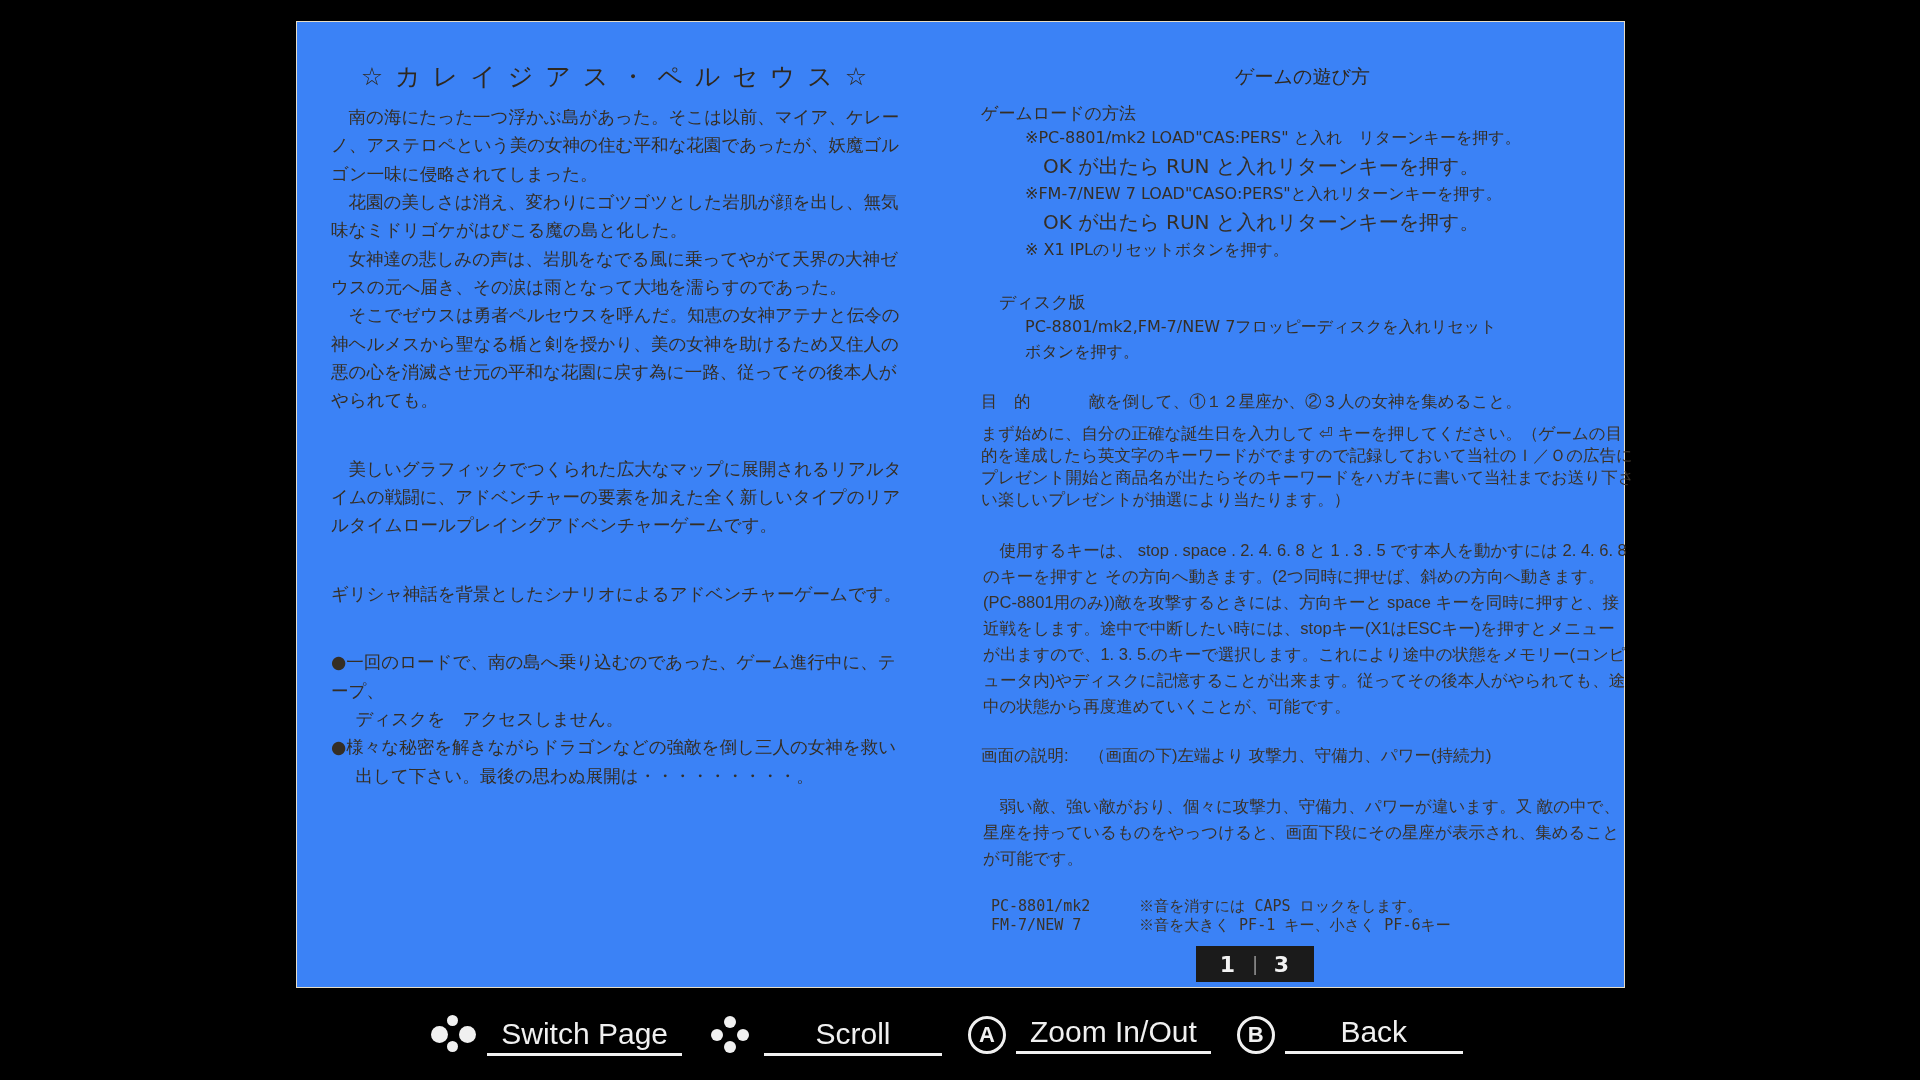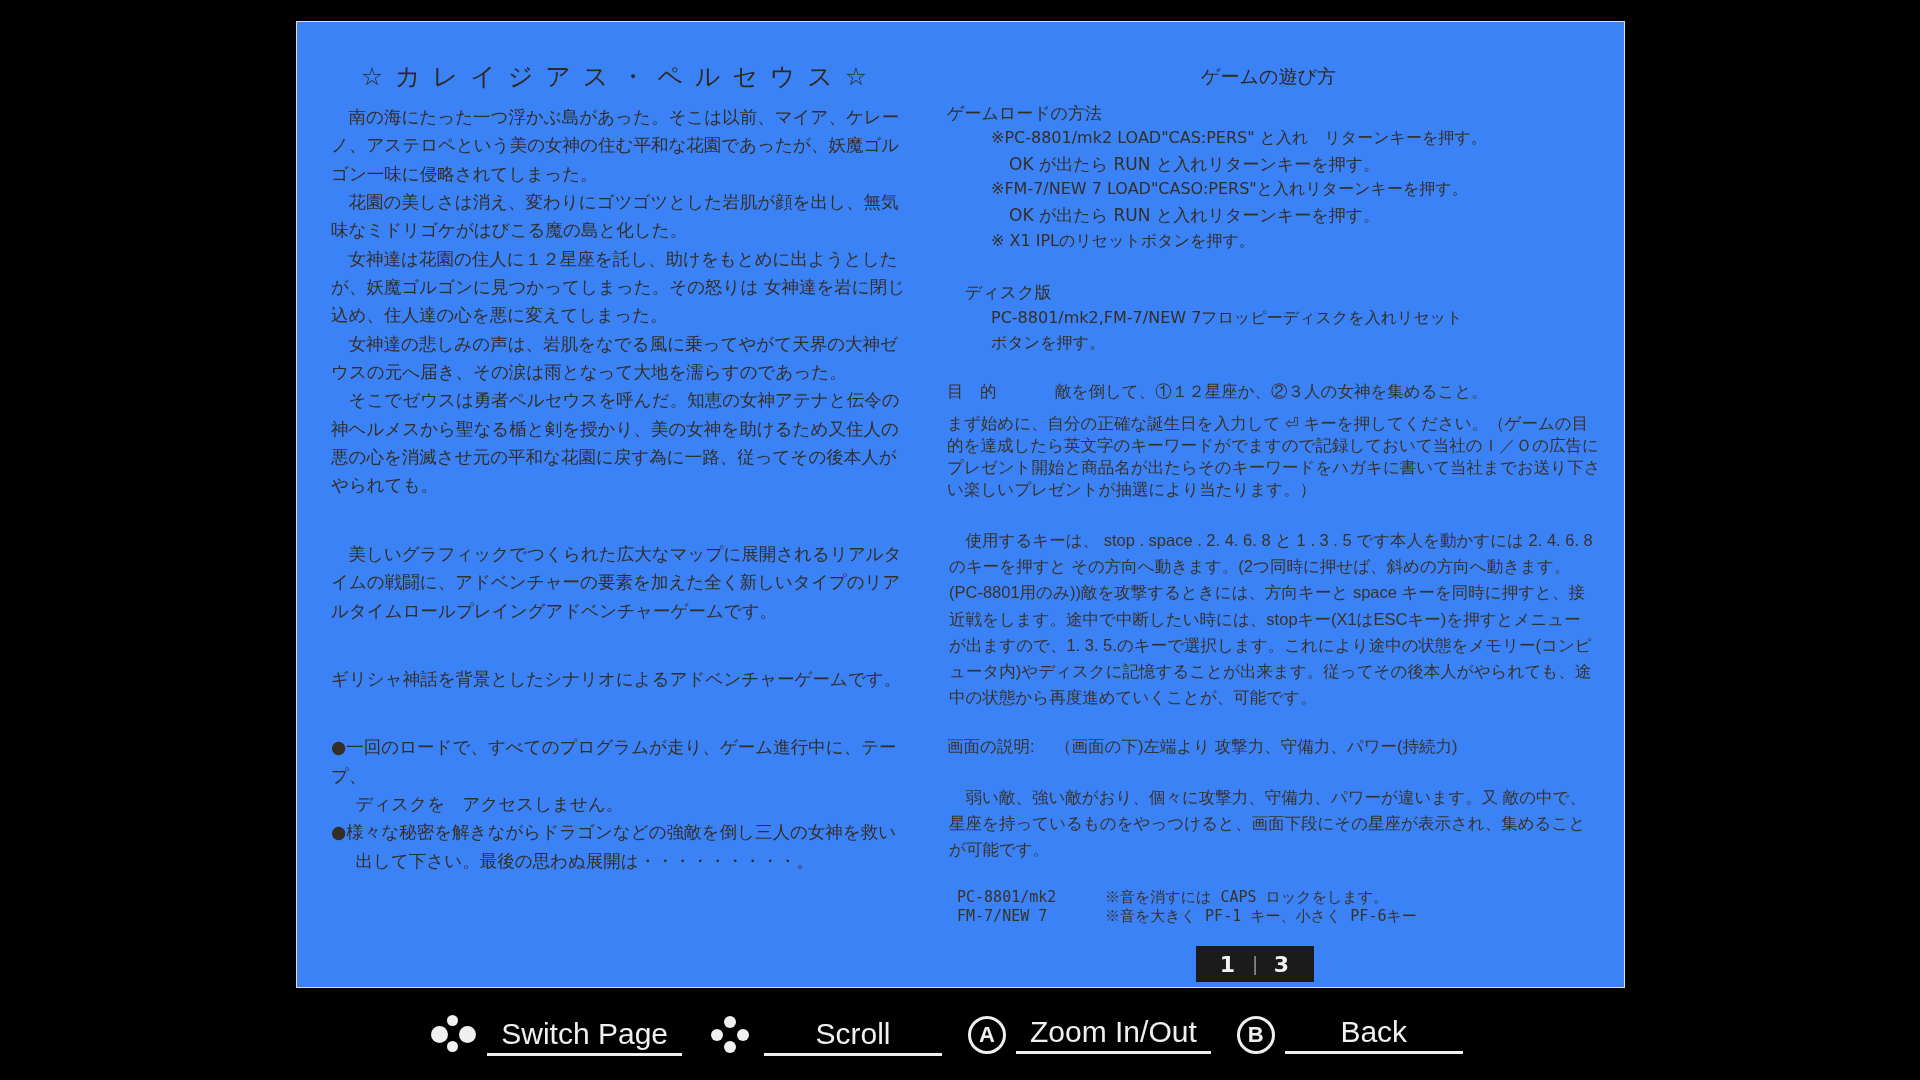--- a/index.html
+++ b/index.html
@@ -32,21 +32,21 @@
     width: 100%;
     height: 100%;
     color: #3a3228;
   }
   .col {
     position: absolute;
     top: 0;
     height: 100%;
   }
   #col-left  { left: 0px;  width: 636px; }
-  #col-right { left: 638px; width: 667px; }
+  #col-right { left: 672px; width: 667px; }
 
   .title {
     text-align: center;
     font-family: "DejaVu Sans", sans-serif;
     font-size: 25px;
     letter-spacing: 2px;
     color: #2f281f;
     margin-top: 38px;
     white-space: nowrap;
   }
@@ -95,21 +95,21 @@
   .r-sub {
     font-size: 17px;
     padding-left: 30px;
   }
   .r-item {
     font-size: 16px;
     padding-left: 56px;
     white-space: nowrap;
   }
   .r-item2 {
-    font-size: 17px;
+    font-size: 20px;
     padding-left: 74px;
     white-space: nowrap;
   }
   .r-disk {
     font-size: 16px;
     padding-left: 56px;
   }
   .r-row {
     font-size: 16.5px;
     padding-left: 12px;
@@ -233,35 +233,34 @@
 
   <div id="page">
     <div id="page-inner">
 
       <div class="col" id="col-left">
         <div class="title">☆ カ レ イ ジ ア ス ・ ペ ル セ ウ ス ☆</div>
         <div class="gap-s"></div>
         <div class="body-block">
           <p class="indent">南の海にたった一つ浮かぶ島があった。そこは以前、マイア、ケレーノ、アステロペという美の女神の住む平和な花園であったが、妖魔ゴルゴン一味に侵略されてしまった。</p>
           <p class="indent">花園の美しさは消え、変わりにゴツゴツとした岩肌が顔を出し、無気味なミドリゴケがはびこる魔の島と化した。</p>
-          <p class="indent">女神達は花園の住人に１２星座を託し、助けをもとめに出ようとしたが、妖魔ゴルゴンに見つかってしまった。その怒りは 女神達を岩に閉じ込め、住人達の心を悪に変えてしまった。</p>
           <p class="indent">女神達の悲しみの声は、岩肌をなでる風に乗ってやがて天界の大神ゼウスの元へ届き、その涙は雨となって大地を濡らすのであった。</p>
           <p class="indent">そこでゼウスは勇者ペルセウスを呼んだ。知恵の女神アテナと伝令の神ヘルメスから聖なる楯と剣を授かり、美の女神を助けるため又住人の悪の心を消滅させ元の平和な花園に戻す為に一路、従ってその後本人がやられても。</p>
         </div>
         <div class="gap-l"></div>
         <div class="body-block">
           <p class="indent">美しいグラフィックでつくられた広大なマップに展開されるリアルタイムの戦闘に、アドベンチャーの要素を加えた全く新しいタイプのリアルタイムロールプレイングアドベンチャーゲームです。</p>
         </div>
         <div class="gap-l"></div>
         <div class="body-block">
           <p>ギリシャ神話を背景としたシナリオによるアドベンチャーゲームです。</p>
         </div>
         <div class="gap-l"></div>
         <div class="bullet-block">
-          <div class="bullet-line">●一回のロードで、すべてのプログラムが走り、ゲーム進行中に、テープ、</div>
+          <div class="bullet-line">●一回のロードで、南の島へ乗り込むのであった、ゲーム進行中に、テープ、</div>
           <div class="bullet-cont">ディスクを　アクセスしません。</div>
           <div class="bullet-line">●様々な秘密を解きながらドラゴンなどの強敵を倒し三人の女神を救い</div>
           <div class="bullet-cont">出して下さい。最後の思わぬ展開は・・・・・・・・・。</div>
         </div>
       </div>
 
       <div class="col" id="col-right">
         <div class="title-r">ゲームの遊び方</div>
         <div class="gap-s"></div>
         <div class="rblock">

